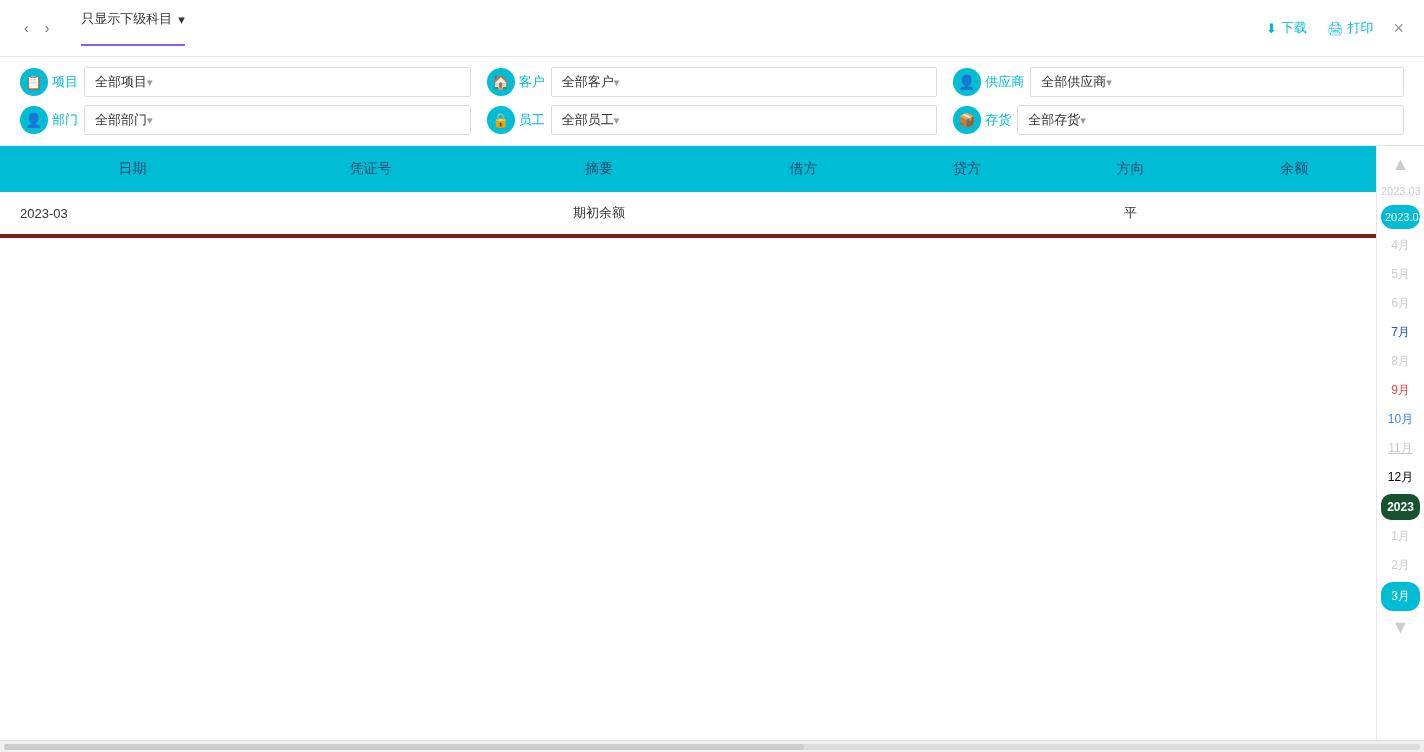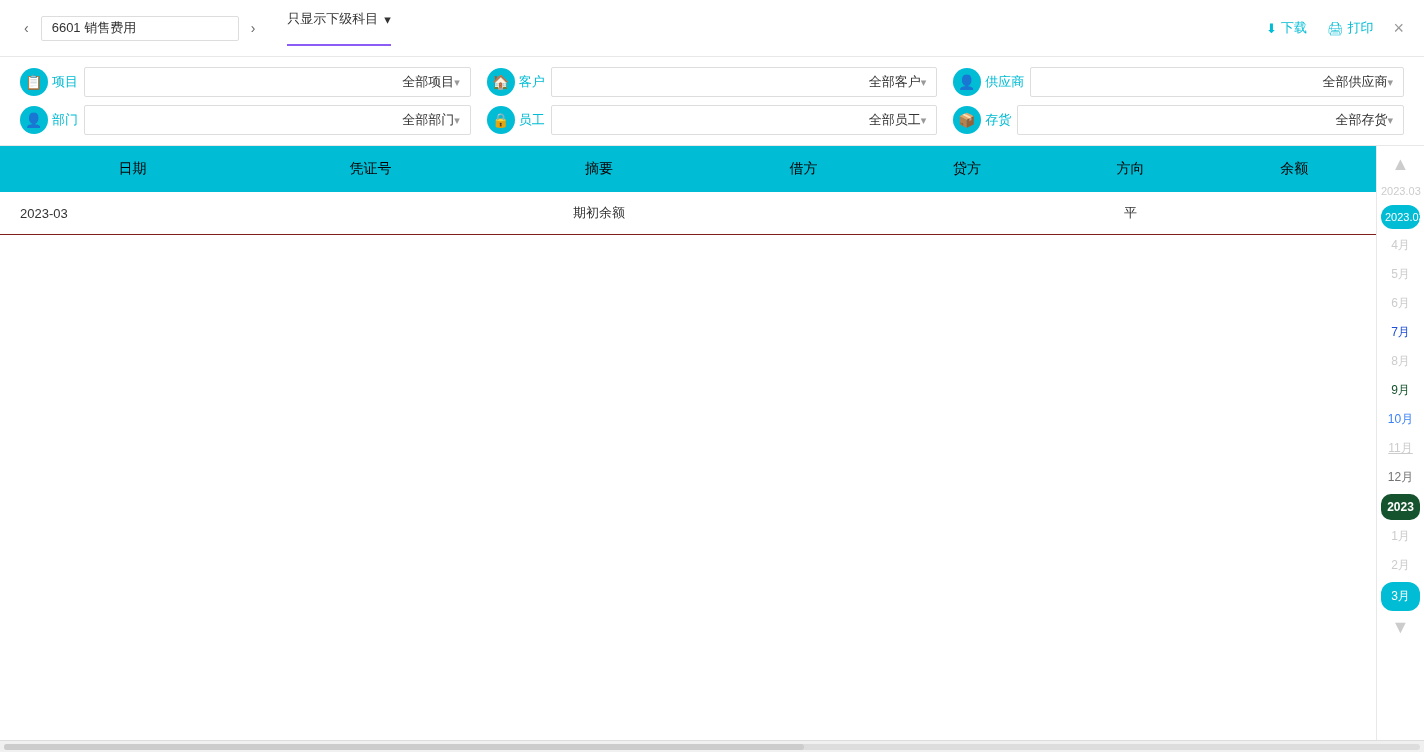--- a/index.html
+++ b/index.html
@@ -125,21 +125,21 @@
       display: flex;
       align-items: center;
       justify-content: center;
       color: #fff;
       font-size: 14px;
     }
     .filter-select {
       flex: 1;
       display: flex;
       align-items: center;
-      justify-content: flex-end;
+      justify-content: flex-start;
       border: 1px solid #ddd;
       border-radius: 2px;
       padding: 5px 10px;
       cursor: pointer;
       background: #fff;
       color: #333;
       font-size: 13px;
     }
     .filter-select .arrow {
       color: #999;
@@ -155,31 +155,31 @@
       flex: 1;
       overflow: auto;
       position: relative;
     }
     .data-table {
       width: 100%;
       border-collapse: collapse;
     }
     .data-table thead tr {
       background: #00bcd4;
-      color: #000000;
+      color: #0c4a6e;
     }
     .data-table thead th {
       padding: 14px 10px;
       text-align: center;
       font-weight: normal;
       font-size: 14px;
       border: none;
     }
     .data-table tbody tr {
-      border-bottom: 1px solid #7f1d1d;
+      border-bottom: 4px solid #7f1d1d;
     }
     .data-table tbody td {
       padding: 12px 10px;
       text-align: center;
       color: #333;
       font-size: 13px;
     }
     .data-table tbody td:first-child {
       text-align: left;
       padding-left: 20px;
@@ -261,21 +261,20 @@
     }
   </style>
 </head>
 <body>
 
 <div class="window">
 
   <div class="title-bar">
     <div class="title-left">
       <button class="nav-btn">‹</button>
-      <input class="account-code" type="text" value="6601 销售费用" style="">
       <button class="nav-btn">›</button>
       <div class="show-sub-dropdown">
         <span>只显示下级科目</span>
         <span>▾</span>
       </div>
     </div>
     <div class="title-actions">
       <button class="action-btn">
         <span>⬇</span>
         <span>下载</span>
@@ -387,24 +386,24 @@
 
     <div class="right-sidebar">
       <button class="sidebar-nav-btn">▲</button>
       <div class="sidebar-item" style="color:#ccc; font-size:11px;">2023.03</div>
       <div class="sidebar-item active-teal" style="font-size:11px;">2023.03</div>
       <div class="sidebar-item" style="color:#ccc;">4月</div>
       <div class="sidebar-item" style="color:#ccc;">5月</div>
       <div class="sidebar-item" style="color:#ccc;">6月</div>
       <div class="sidebar-item" style="color:#1d4ed8;">7月</div>
       <div class="sidebar-item" style="color:#ccc;">8月</div>
-      <div class="sidebar-item" style="color:#14532d;">9月</div>
+      <div class="sidebar-item" style="color:#ef4444;">9月</div>
       <div class="sidebar-item" style="color:#3b82f6;">10月</div>
       <div class="sidebar-item" style="color:#ccc;text-decoration:underline;">11月</div>
-      <div class="sidebar-item" style="color:#737373;text-align:center;">12月</div>
+      <div class="sidebar-item" style="color:#000000;text-align:center;">12月</div>
       <div class="sidebar-item active-green">2023</div>
       <div class="sidebar-item" style="color:#ccc;">1月</div>
       <div class="sidebar-item" style="color:#ccc;">2月</div>
       <div class="sidebar-item active-teal">3月</div>
       <button class="sidebar-nav-btn">▼</button>
     </div>
   </div>
 
   <div class="scrollbar-container">
     <div class="scrollbar-track">

